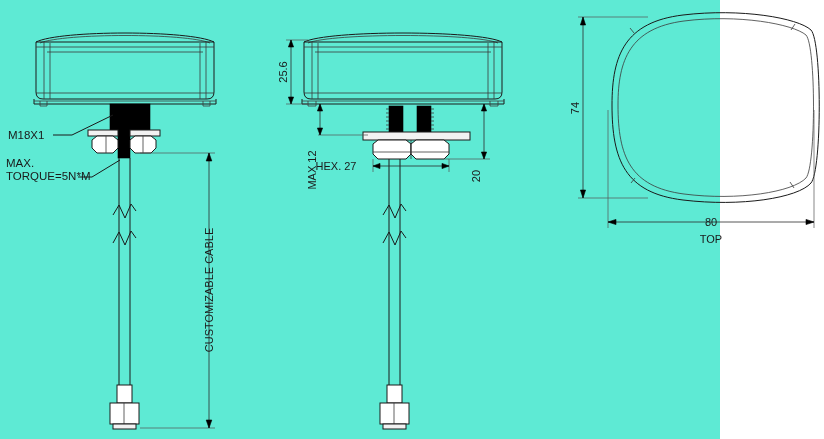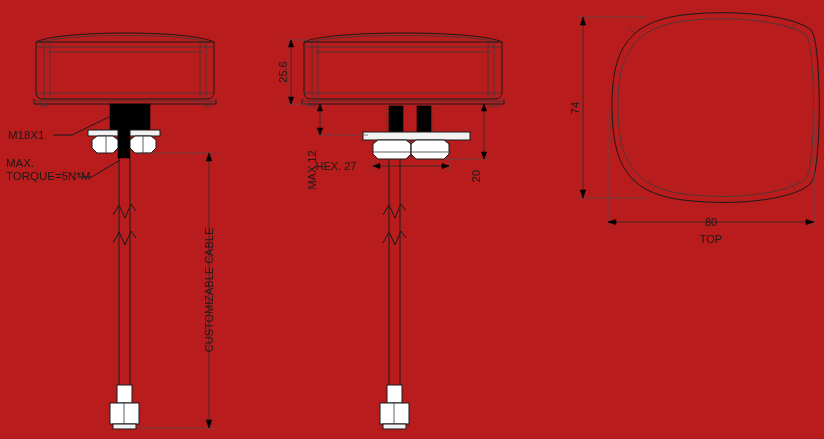--- a/index.html
+++ b/index.html
@@ -8,23 +8,23 @@
     background: #ffffff;
   }
   body {
     width: 824px;
     height: 439px;
     overflow: hidden;
     font-family: "Liberation Sans", sans-serif;
   }
   #drawing-root {
     position: relative;
-    width: 824px;
+    width: 720px;
     height: 439px;
-    background: #b91c1c;
+    background: #5eead4;
     text-align: center;
   }
   svg.cad {
     position: absolute;
     left: 0;
     top: 0;
     width: 824px;
     height: 439px;
   }
   .dimtext {

